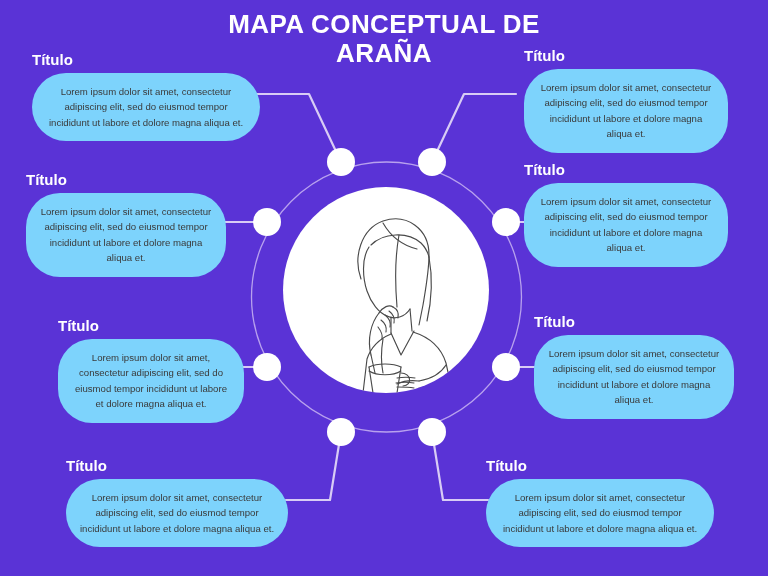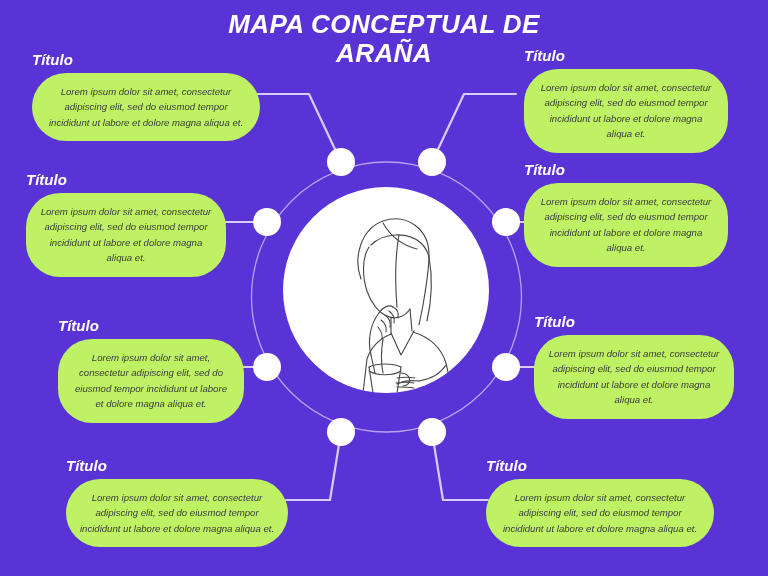--- a/index.html
+++ b/index.html
@@ -3,21 +3,21 @@
 <meta charset="utf-8">
 <style>
   html,body{margin:0;padding:0;}
   body{
     width:768px;height:576px;
     background:#5A33D6;
     font-family:"Liberation Sans", sans-serif;
     overflow:hidden;
     position:relative;
   }
-  #stage{position:absolute;inset:0;width:768px;height:512px;font-style:italic;}
+  #stage{position:absolute;inset:0;width:768px;height:512px;}
 
   
   .title{
     position:absolute;left:0;top:10px;width:768px;
     text-align:center;
     color:#FFFFFF;
     font-size:26px;
     font-weight:bold;
     line-height:1.12;
     letter-spacing:0.4px;
@@ -50,21 +50,21 @@
   .card{position:absolute;}
   .card-label{
     color:#FFFFFF;
     font-size:15px;
     font-weight:bold;
     text-align:left;
     margin-bottom:4px;
     line-height:1.1;
   }
   .card-body{
-    background:#bef264;
+    background:#7dd3fc;
     color:#3A3A3A;
     border-radius:34px;
     font-size:9.6px;
     line-height:1.62;
     text-align:center;
     padding:11px 13px;
     box-sizing:border-box;
   }
 
   

